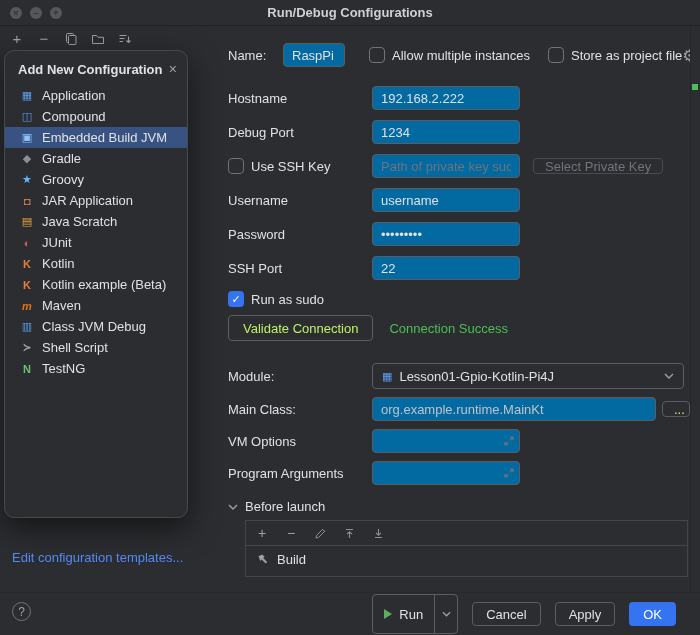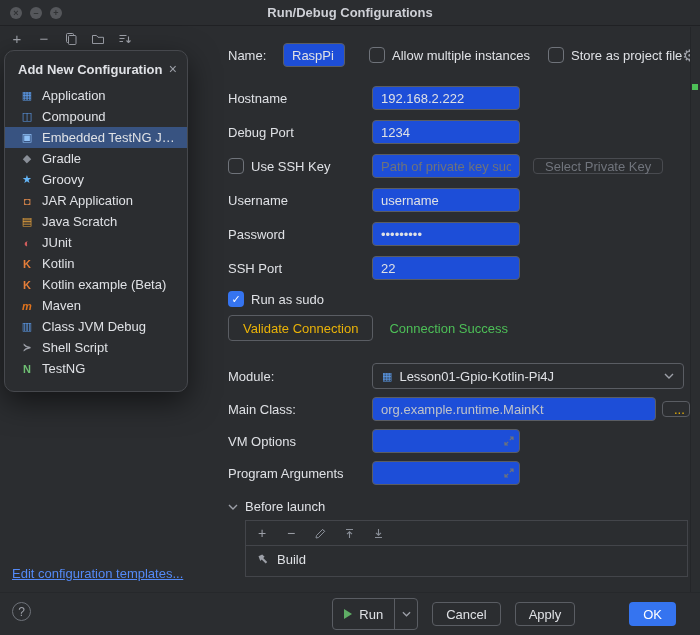--- a/index.html
+++ b/index.html
@@ -19,65 +19,65 @@
   .light { width: 12px; height: 12px; border-radius: 50%; background: #55575b; color: #303234;
            font-size: 9px; line-height: 12px; text-align: center; font-weight: 700; cursor: default; }
   .title { font-weight: 700; color: #ced0d6; }
 
   
   .side-toolbar { position: absolute; top: 31px; left: 9px; display: flex; gap: 11px;
                   align-items: center; color: #9da0a8; z-index: 2; }
   .tb-icon { width: 16px; height: 16px; display: flex; align-items: center; justify-content: center;
              font-size: 15px; line-height: 16px; cursor: pointer; }
 
-  .popup { position: absolute; left: 4px; top: 50px; width: 184px; height: 342px;
+  .popup { position: absolute; left: 4px; top: 50px; width: 184px; height: 468px;
            background: #2b2d30; border: 1px solid #46484d; border-radius: 10px;
            box-shadow: 0 10px 30px rgba(0,0,0,.55); z-index: 5; overflow: hidden; }
   .popup-header { display: flex; align-items: center; justify-content: space-between;
                   padding: 10px 10px 8px 13px; }
   .popup-title { font-weight: 700; }
   .popup-close { color: #9da0a8; font-size: 14px; cursor: pointer; }
   .cfg-item { display: flex; align-items: center; gap: 7px; height: 21px; padding: 0 8px 0 14px;
               white-space: nowrap; cursor: pointer; }
   .cfg-icon { flex: 0 0 16px; width: 16px; text-align: center; font-size: 11px; font-weight: 700; }
   .cfg-label { overflow: hidden; text-overflow: ellipsis; }
 
-  .edit-link { position: absolute; left: 12px; top: 566px; cursor: pointer; z-index: 2; text-decoration: underline; }
+  .edit-link { position: absolute; left: 12px; top: 550px; cursor: pointer; z-index: 2; }
   .help { position: absolute; left: 12px; top: 602px; width: 19px; height: 19px;
           border: 1.5px solid #6f737a; border-radius: 50%; color: #9da0a8;
           display: flex; align-items: center; justify-content: center; font-size: 12px;
           cursor: pointer; z-index: 7; }
 
   
   .main { position: absolute; left: 210px; top: 26px; right: 10px; bottom: 43px;
           padding: 17px 0 0 18px; overflow: hidden; }
   .row { display: flex; align-items: center; margin-bottom: 10px; }
   .lbl { flex: 0 0 144px; width: 144px; }
   .lbl-name { flex: 0 0 55px; width: 55px; }
-  .field { height: 24px; background: #1d4ed8; border: 1px solid #5a5d63; border-radius: 4px;
+  .field { height: 24px; background: #0369a1; border: 1px solid #5a5d63; border-radius: 4px;
            padding: 0 8px; color: #dfe1e5; font: 13px "Liberation Sans", "DejaVu Sans", sans-serif;
            outline: none; }
   .field::placeholder { color: #6f737a; }
   .w62  { width: 62px; }
   .w160 { width: 148px; }
   .w276 { width: 316px; }
   .dim-text { color: #bfc3c9; }
   .field-wrap { position: relative; display: inline-flex; }
   .expand-ic { position: absolute; right: 5px; top: 6px; cursor: pointer; }
 
   .cb { width: 16px; height: 16px; flex: 0 0 16px; border: 1px solid #6f737a; border-radius: 4px;
         background: #2b2d30; display: inline-flex; align-items: center; justify-content: center;
         cursor: pointer; }
   .cb.checked { border-color: transparent; color: #fff; font-size: 11px; font-weight: 700; }
   .cb-lbl { margin-left: 7px; cursor: pointer; white-space: nowrap; }
   .cb-group { display: inline-flex; align-items: center; }
   .gear { margin-left: auto; margin-right: 6px; color: #9da0a8; font-size: 16px; cursor: pointer; }
 
   .btn { height: 26px; border: 1px solid #5a5d63; background: transparent; border-radius: 4px;
-         color: #eab308; font: 13px "Liberation Sans", "DejaVu Sans", sans-serif; padding: 0 14px;
+         color: #bef264; font: 13px "Liberation Sans", "DejaVu Sans", sans-serif; padding: 0 14px;
          cursor: pointer; white-space: nowrap; }
   .btn.small { height: 16px; padding: 0 11px; }
   .btn.disabled { color: #70747c; border-color: #494b50; }
   .browse { width: 28px; height: 24px; padding: 0; margin-left: 6px; }
 
   .status { margin-left: 16px; font-weight: 400; }
 
   .select { display: flex; align-items: center; gap: 7px; height: 26px; width: 312px;
             border: 1px solid #5a5d63; border-radius: 4px; padding: 0 9px; background: #2b2d30;
             cursor: pointer; }
@@ -107,21 +107,21 @@
   .stripe-mark { position: absolute; right: 2px; top: 57px; width: 6px; height: 6px; }
 
   
   .footer { position: absolute; left: 0; right: 0; bottom: 0; height: 43px; background: #2b2d30;
             border-top: 1px solid #26282b; display: flex; align-items: center;
             justify-content: flex-end; gap: 14px; padding-right: 24px; }
   .fbtn { height: 24px; border: 1px solid #5a5d63; background: transparent; border-radius: 4px;
           color: #dfe1e5; font: 13px "Liberation Sans", "DejaVu Sans", sans-serif; padding: 0 13px;
           cursor: pointer; }
   .fbtn.primary { border-color: transparent; color: #fff; }
-  .run-group { display: flex; align-items: stretch; height: 32px; border: 1px solid #5a5d63;
+  .run-group { display: flex; align-items: stretch; height: 40px; border: 1px solid #5a5d63;
                border-radius: 4px; overflow: hidden; }
   .run-main { display: flex; align-items: center; gap: 7px; padding: 0 11px; cursor: pointer; }
   .play { width: 0; height: 0; border-left: 8px solid #5fad65;
           border-top: 5px solid transparent; border-bottom: 5px solid transparent; }
   .run-split { width: 1px; background: #5a5d63; }
   .run-arrow { width: 22px; display: flex; align-items: center; justify-content: center; cursor: pointer; }
 
   svg { display: block; }
 </style>
 </head>
@@ -168,21 +168,21 @@
         <div class="cfg-item">
           <span class="cfg-icon" style="color: rgb(92, 156, 237);">▦</span>
           <span class="cfg-label">Application</span>
         </div>
         <div class="cfg-item">
           <span class="cfg-icon" style="color: rgb(92, 156, 237);">◫</span>
           <span class="cfg-label">Compound</span>
         </div>
         <div class="cfg-item selected" style="background: rgb(56, 83, 129);">
           <span class="cfg-icon" style="color: rgb(143, 193, 247);">▣</span>
-          <span class="cfg-label">Embedded TestNG JVM</span>
+          <span class="cfg-label">Embedded Build JVM</span>
         </div>
         <div class="cfg-item">
           <span class="cfg-icon" style="color: rgb(138, 143, 152);">◆</span>
           <span class="cfg-label">Gradle</span>
         </div>
         <div class="cfg-item">
           <span class="cfg-icon" style="color: rgb(100, 181, 246);">★</span>
           <span class="cfg-label">Groovy</span>
         </div>
         <div class="cfg-item">
@@ -389,16 +389,16 @@
       </span>
       <span class="run-split"></span>
       <span class="run-arrow">
         <svg width="9" height="6" viewBox="0 0 10 6">
             <path d="M1 1l4 4 4-4" stroke="#9da0a8" stroke-width="1.4" fill="none"></path>
           </svg>
       </span>
     </div>
     <button class="fbtn">Cancel</button>
     <button class="fbtn">Apply</button>
-    <button class="fbtn primary" style="background-color: rgb(53, 116, 240); margin-left: 40px;">OK</button>
+    <button class="fbtn primary" style="background-color: rgb(53, 116, 240);">OK</button>
   </div>
 
 </div>
 
 </body></html>

